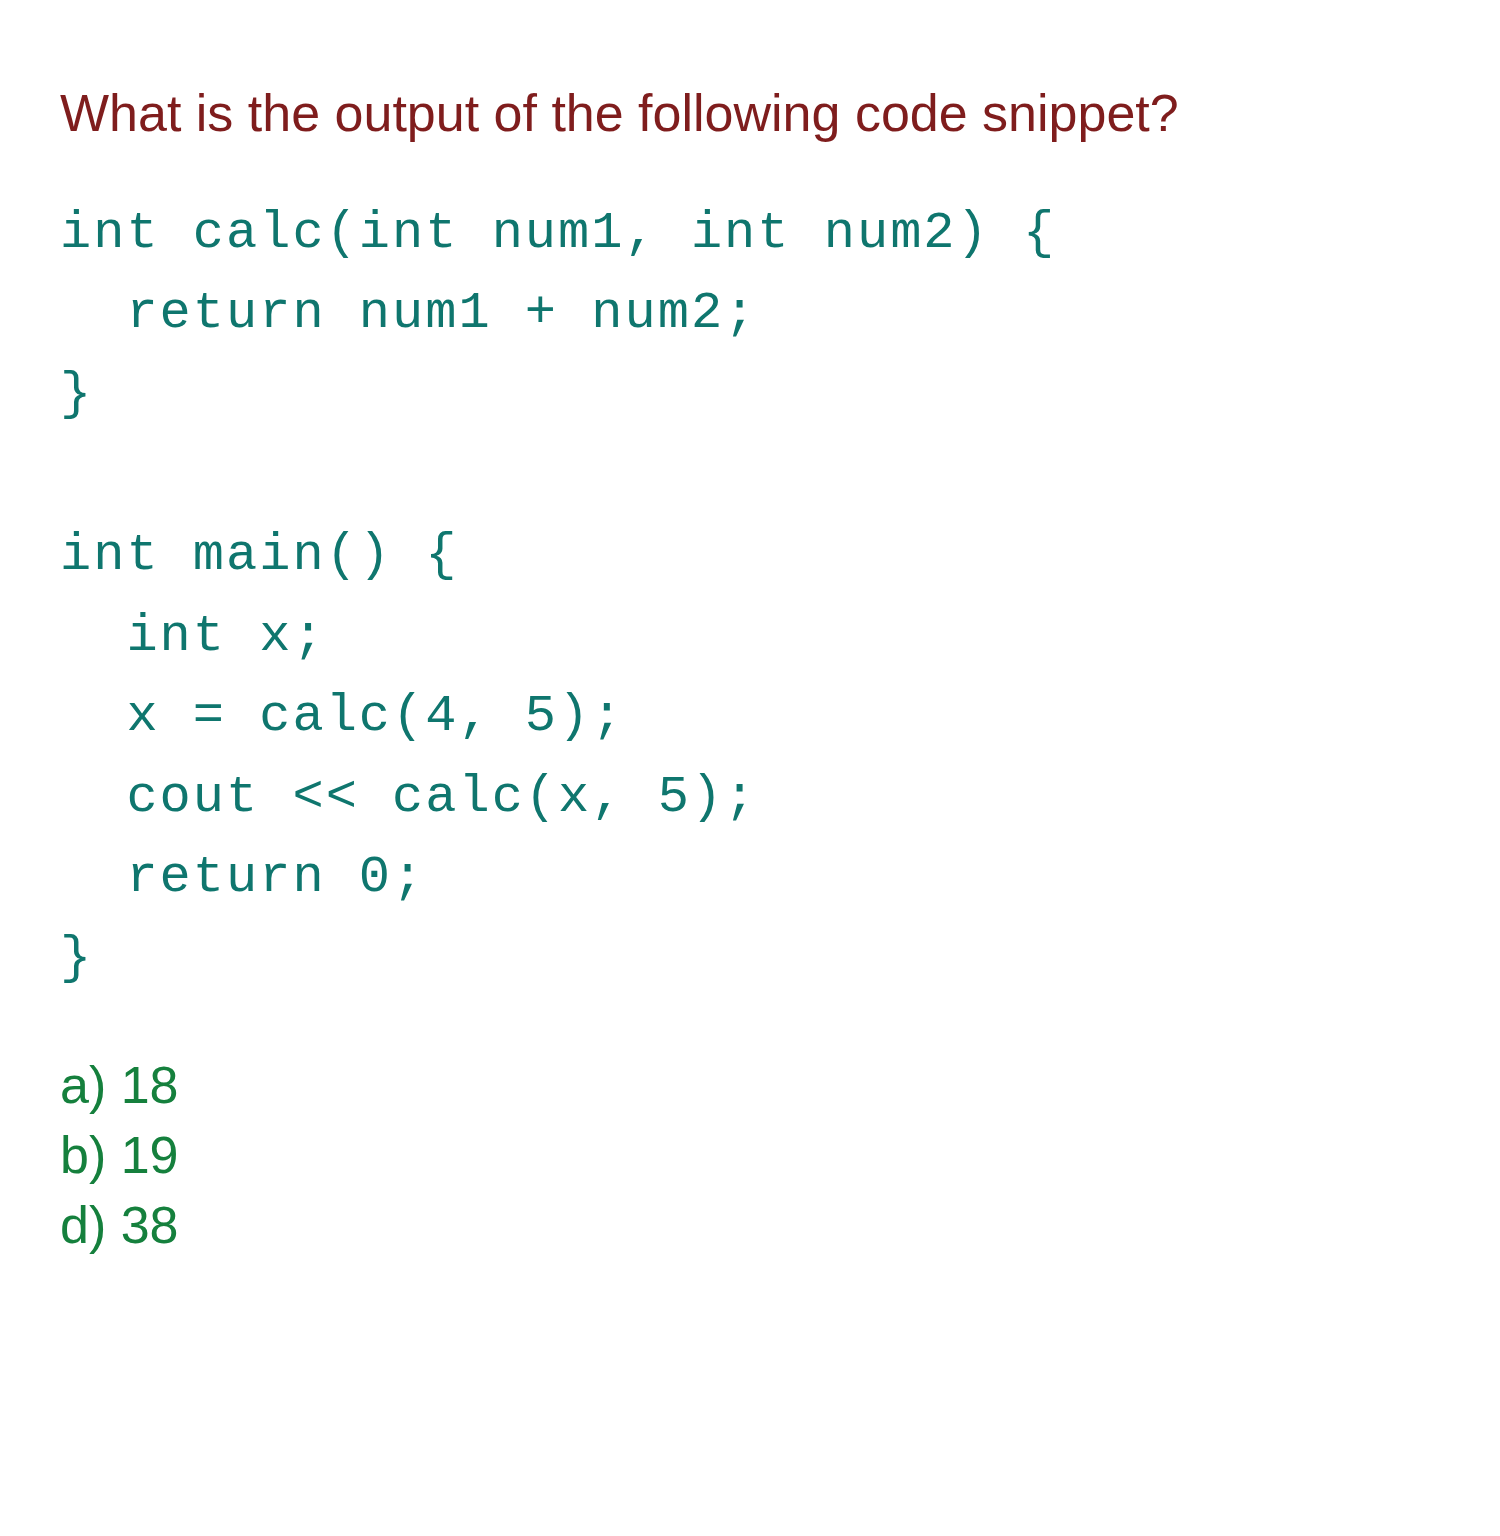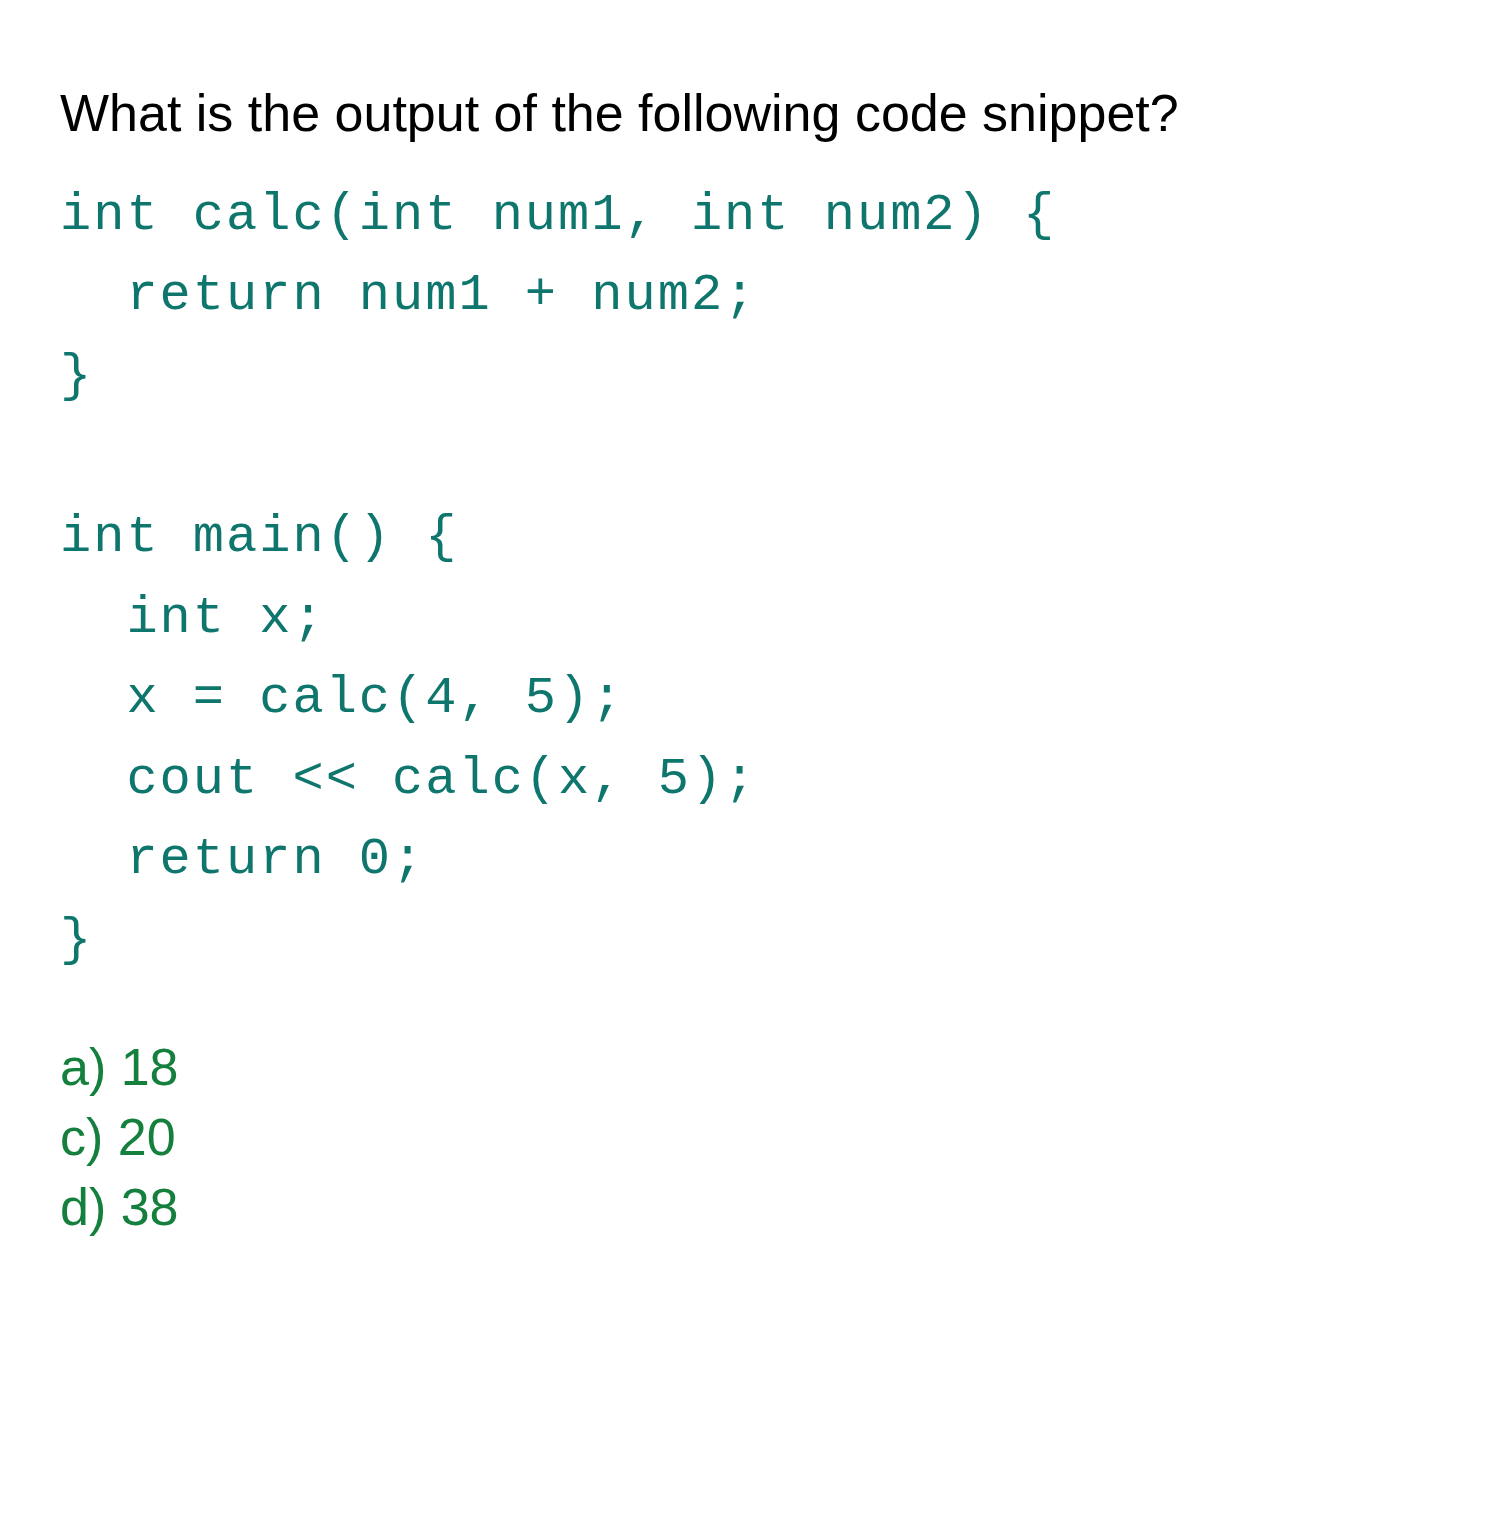--- a/index.html
+++ b/index.html
@@ -10,22 +10,22 @@
     body {
       background: #ffffff;
       width: 1500px;
       height: 1536px;
       padding: 80px 60px;
       font-family: -apple-system, BlinkMacSystemFont, 'Segoe UI', Helvetica, Arial, sans-serif;
     }
     .question {
       font-size: 52px;
       font-weight: 400;
-      color: #000000;
-      margin-bottom: 28px;
+      color: #7f1d1d;
+      margin-bottom: 46px;
       line-height: 1.3;
     }
     .code-block {
       font-family: 'Courier New', Courier, monospace;
       font-size: 52px;
       color: #0f766e;
       line-height: 1.55;
       letter-spacing: 2px;
       white-space: pre;
       margin-bottom: 50px;
@@ -51,15 +51,15 @@
 <span></span>
 <span>int main() {</span>
 <span>  int x;</span>
 <span>  x = calc(4, 5);</span>
 <span>  cout &lt;&lt; calc(x, 5);</span>
 <span>  return 0;</span>
 <span>}</span></div>
 
 <div class="options">
   <span class="option">a) 18</span>
-  <span class="option">c) 20</span>
+  <span class="option">b) 19</span>
   <span class="option">d) 38</span>
 </div>
 
 </body></html>

